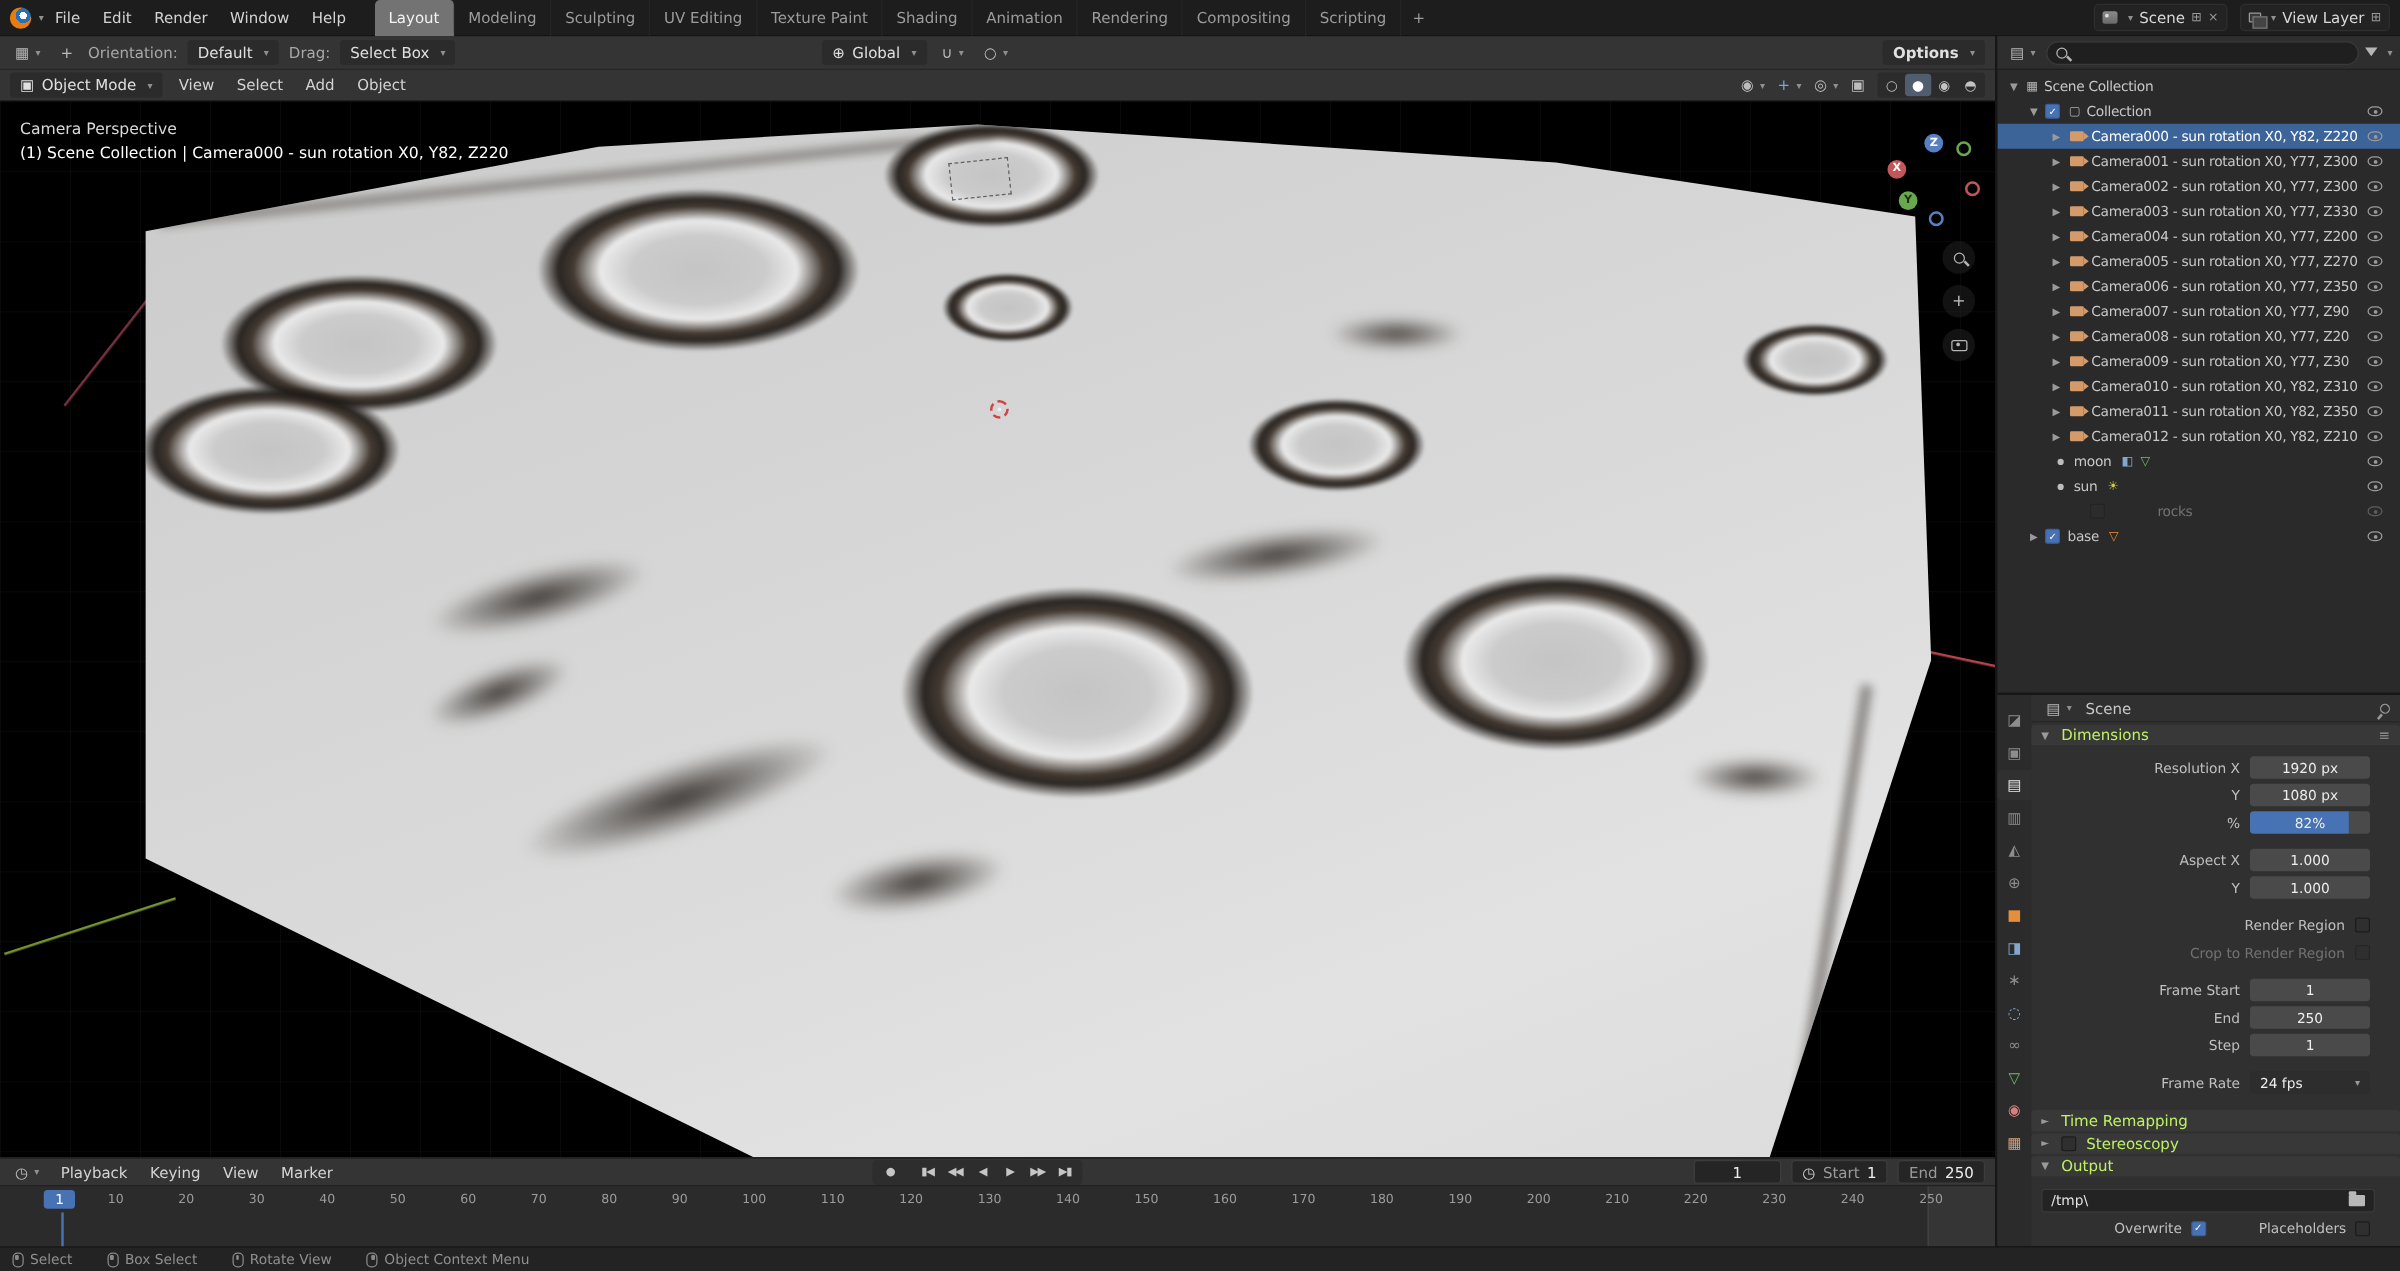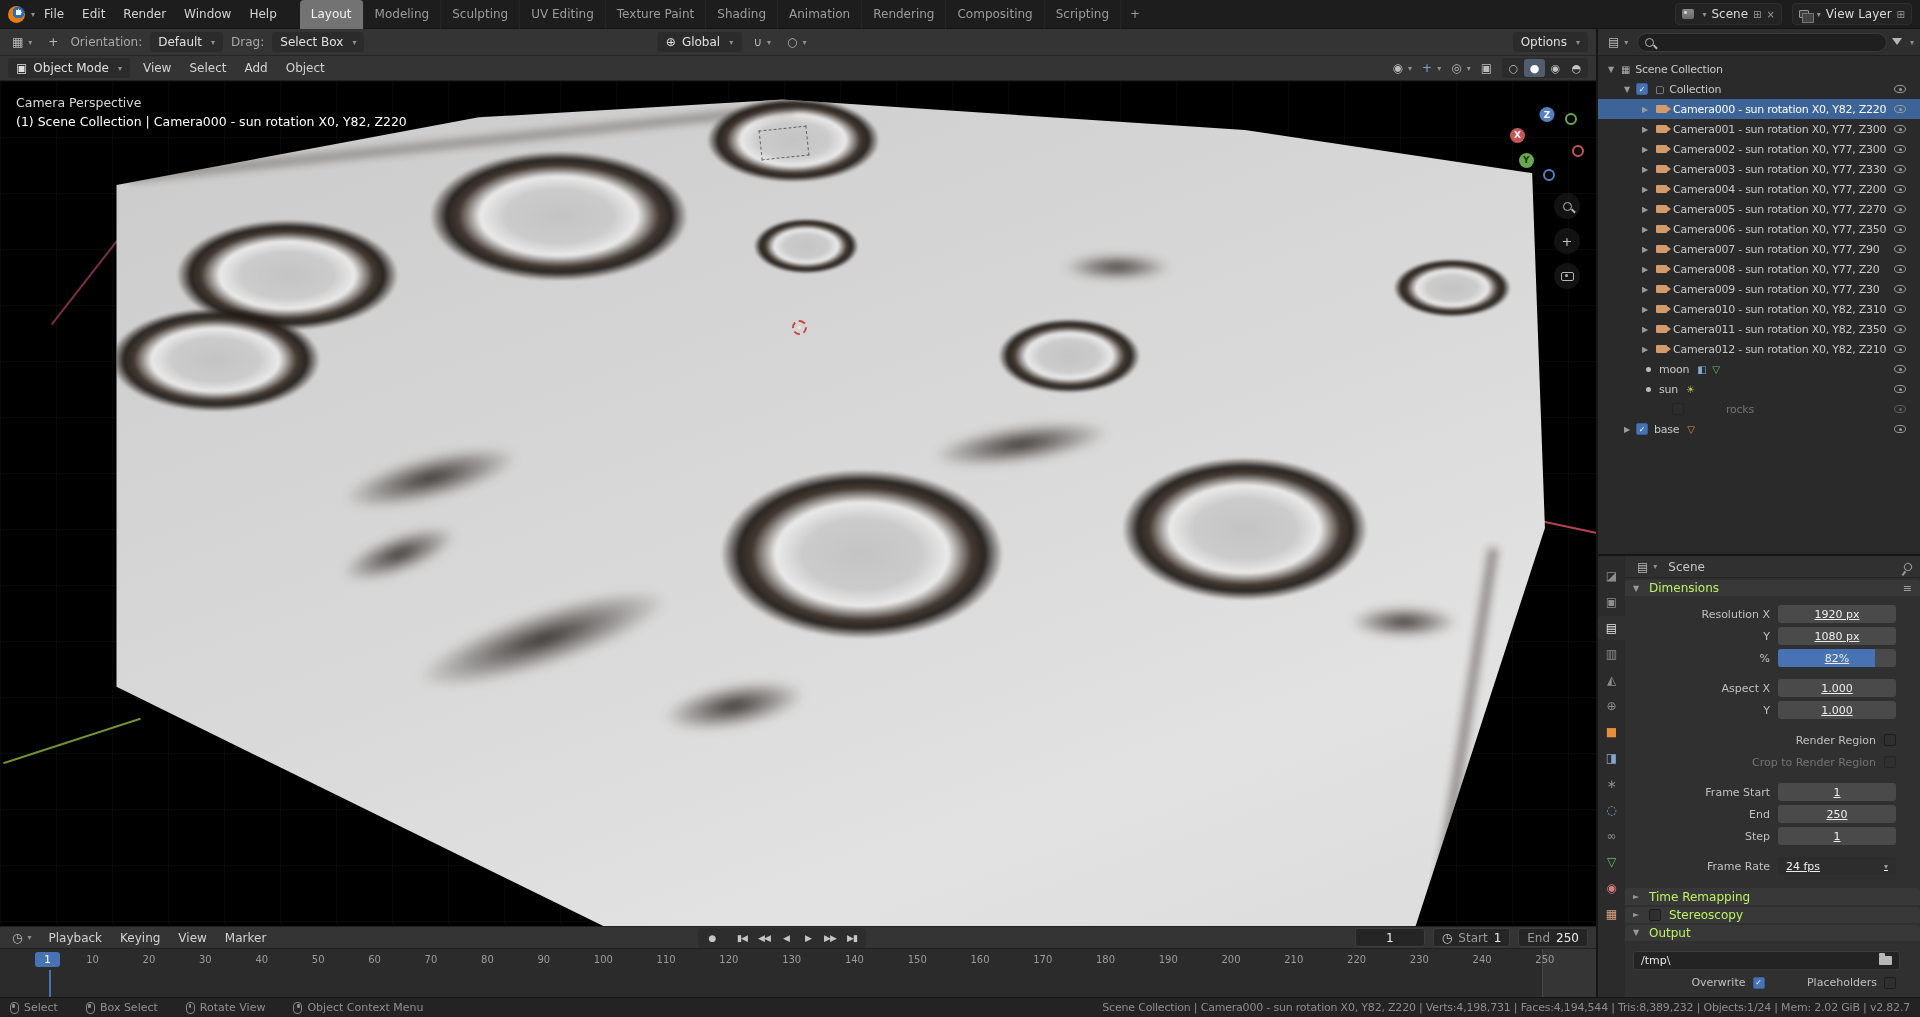--- a/index.html
+++ b/index.html
@@ -29,21 +29,21 @@
   .main-row { flex:1; display:flex; min-height:0; }
   .left-col { width:1596px; display:flex; flex-direction:column; min-width:0; }
   .right-col { width:324px; display:flex; flex-direction:column; border-left:2px solid #161616; }
 
   
   .tool-header { height:27px; background:#343434; border-bottom:1px solid #262626; display:flex; align-items:center; padding:0 8px; gap:8px; position:relative; }
   .glyph-btn { display:flex; align-items:center; gap:2px; color:#b9b9b9; padding:2px 4px; }
   .dd { display:flex; align-items:center; gap:6px; background:#2b2b2b; border-radius:3px; padding:2px 8px; height:20px; color:#e0e0e0; }
   .label-dim { color:#a8a8a8; }
   .th-center { position:absolute; left:46%; transform:translateX(-50%); display:flex; align-items:center; gap:8px; }
-  .th-right { margin-left:auto; }
+  .th-right { margin-left:auto;font-weight:bold; }
 
   
   .vp-header { height:25px; background:#343434; border-bottom:1px solid #212121; display:flex; align-items:center; padding:0 8px; gap:4px; }
   .vph-right { margin-left:auto; display:flex; align-items:center; gap:10px; }
   .icon-grp { display:flex; align-items:center; gap:2px; color:#bcbcbc; }
   .shade-grp { display:flex; align-items:center; background:#2b2b2b; border-radius:3px; padding:1px; }
   .shade { width:21px; height:18px; display:flex; align-items:center; justify-content:center; color:#c3c3c3; border-radius:3px; font-size:11px; }
   .shade.active { background:rgba(125,155,195,0.45); color:#fff; }
 
   
@@ -161,21 +161,21 @@
   .pin { width:8px; height:8px; border:1.5px solid #9a9a9a; border-radius:50%; position:relative; transform:rotate(40deg); margin-left:auto; }
   .pin::after { content:''; position:absolute; top:8px; left:3px; width:1.5px; height:5px; background:#9a9a9a; }
   .panel-header { height:22px; background:#383838; display:flex; align-items:center; gap:6px; padding:0 8px; margin-top:2px; border-radius:3px 3px 0 0; }
   .panel-title { color:#bef264; }
   .ph-caret { font-size:8px; color:#9a9a9a; width:10px; }
   .ph-menu { margin-left:auto; color:#9a9a9a; font-size:11px; }
   .panel-body { padding:6px 0 8px 0; }
   .prop-row { display:flex; align-items:center; height:20px; margin:2px 0; padding-right:24px; }
   .prop-row.gap { margin-top:10px; }
   .prop-label { flex:1; text-align:right; padding-right:8px; color:#c0c0c0; font-size:11px; white-space:nowrap; overflow:hidden; }
-  .prop-value { position:relative; width:118px; height:18px; background:#4a4a4a; border-radius:3px; display:flex; align-items:center; justify-content:center; color:#ededed; font-size:11px; overflow:hidden; flex:0 0 auto;text-decoration:underline; }
+  .prop-value { position:relative; width:96px; height:18px; background:#4a4a4a; border-radius:3px; display:flex; align-items:center; justify-content:center; color:#ededed; font-size:11px; overflow:hidden; flex:0 0 auto; }
   .fill { display:none; position:absolute; left:0; top:0; bottom:0; background:#4772b3; }
   .t-slider .fill { display:block; }
   .pv-text { position:relative; z-index:1; }
   .pv-caret { display:none; }
   .t-dropdown .prop-value { background:#2d2d2d; justify-content:flex-start; padding:0 8px;gap:32px; }
   .t-dropdown .pv-caret { display:block; margin-left:auto; font-size:8px; color:#9a9a9a; position:relative; z-index:1; }
   .prop-check { display:none; }
   .t-checkbox .prop-check { display:inline-flex; }
   .t-checkbox .prop-label { flex:1; }
   .prop-row.disabled { opacity:0.45; }
@@ -828,15 +828,14 @@
       <span>Box Select</span>
     </span>
     <span class="hint">
       <span class="mouse m-middle"></span>
       <span>Rotate View</span>
     </span>
     <span class="hint">
       <span class="mouse m-right"></span>
       <span>Object Context Menu</span>
     </span>
-    <span class="sb-info">Scene Collection | Camera000 - sun rotation X0, Y82, Z220 | Verts:4,198,731 | Faces:4,194,544 | Tris:8,389,232 | Objects:1/24 | Mem: 2.02 GiB | v2.82.7</span>
   </div>
 </div>
 
 </body></html>

